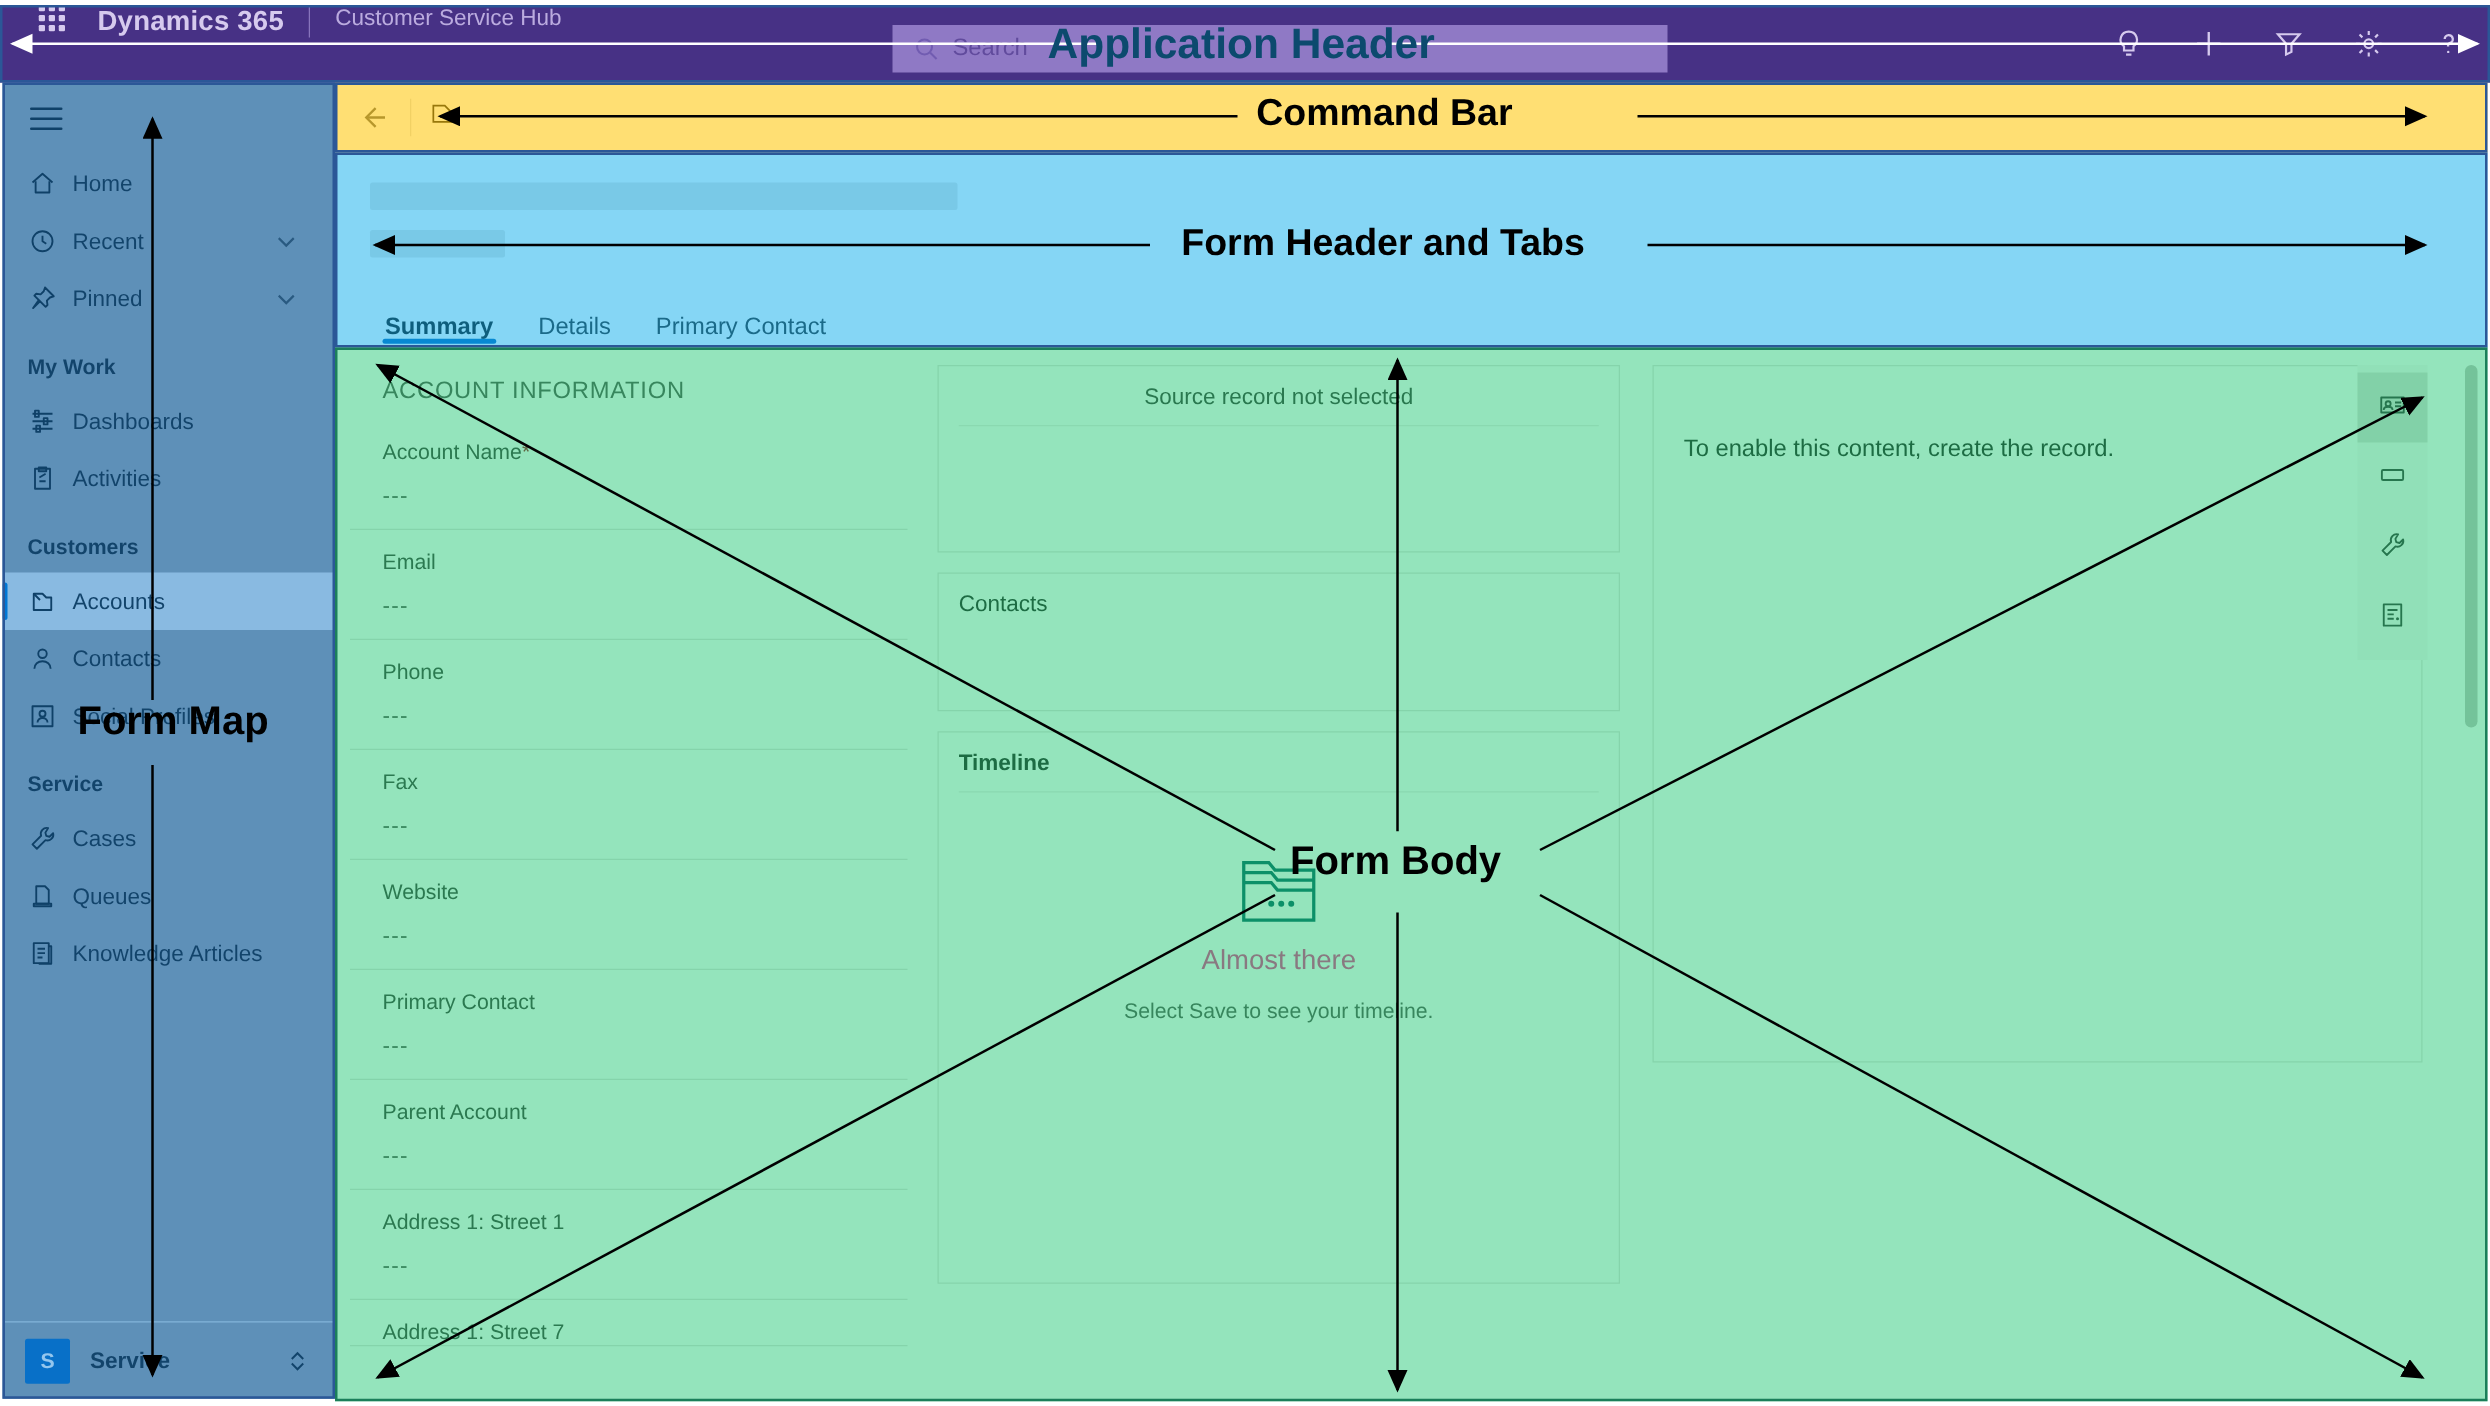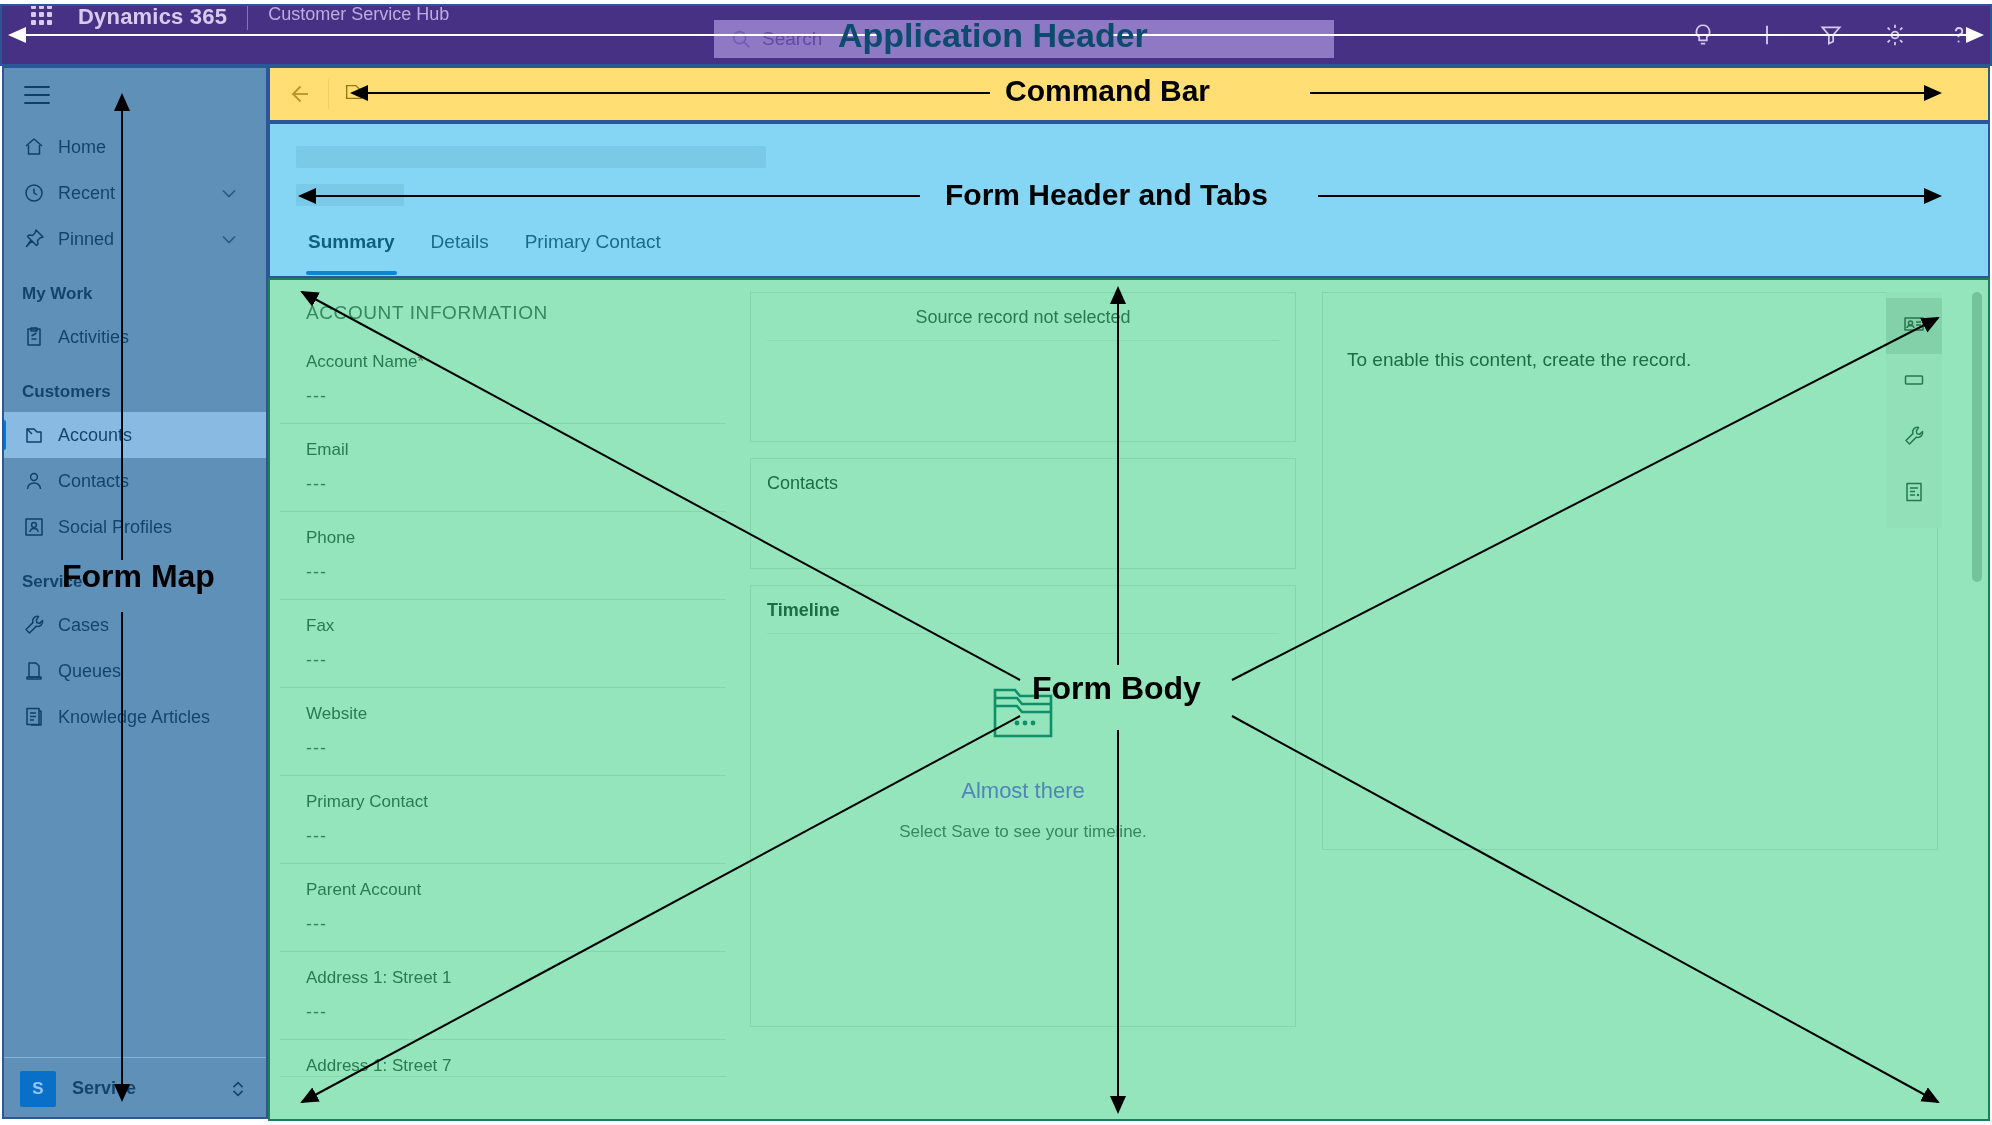--- a/index.html
+++ b/index.html
@@ -125,21 +125,21 @@
   }
   .skel {
     background: #e8e6e4; border-radius: 2px;
   }
   .skel-title { position: absolute; left: 28px; top: 24px; width: 470px; height: 22px; }
   .skel-sub   { position: absolute; left: 28px; top: 62px; width: 108px; height: 22px; }
   .tabs {
     position: absolute; left: 26px; bottom: 0; display: flex; align-items: flex-end; gap: 8px;
   }
   .tab {
-    padding: 10px 14px 24px 14px; font-size: 19px; color: #323130; position: relative; cursor: pointer;
+    padding: 10px 14px 4px 14px; font-size: 19px; color: #323130; position: relative; cursor: pointer;
   }
   .tab.active { font-weight: bold; color: #1b1a19; }
   .tab.active::after {
     content: ""; position: absolute; left: 12px; right: 12px; bottom: 2px;
     height: 4px; background: #0f6cbd; border-radius: 2px;
   }
 
   
   .form-body {
     position: absolute; left: 268px; top: 278px;
@@ -165,21 +165,21 @@
   .card {
     border: 1px solid #e6e4e2; background: #ffffff;
     margin-bottom: 16px; padding: 14px 16px;
   }
   .card-head { font-size: 18px; color: #323130; padding-bottom: 12px; border-bottom: 1px solid #eeecea; }
   .card-head.bold { font-weight: bold; }
   .card-head.center { text-align: center; color: #484644; }
   .card-body { min-height: 48px; }
 
   .empty-state { text-align: center; padding: 42px 0 40px 0; }
-  .empty-title { font-size: 22px; color: #8b5cf6; margin-top: 32px; }
+  .empty-title { font-size: 22px; color: #ec4899; margin-top: 8px; }
   .empty-sub   { font-size: 17px; color: #605e5c; margin-top: 18px; }
 
   .right-panel {
     border: 1px solid #e6e4e2; background: #ffffff;
     height: 558px; margin: 0 40px 0 2px; padding: 24px;
     position: relative;
   }
   .rp-msg { font-size: 19px; color: #323130; margin-top: 32px; }
 
   .right-rail {
@@ -329,20 +329,31 @@
           <span class="nav-chev">
             <svg width="24" height="24" viewBox="0 0 24 24" fill="none" stroke="#484644" stroke-width="1.7">
               <path d="M6 9.5l6 6 6-6"></path>
             </svg>
           </span>
         </div>
         <div class="nav-group">My Work</div>
         <div class="nav-item">
           <span class="nav-ico">
             <svg width="24" height="24" viewBox="0 0 24 24" fill="none" stroke="#1b1a19" stroke-width="1.5" stroke-linejoin="round">
+              <path d="M4 6h16M4 12h16M4 18h16"></path>
+              <rect x="6" y="3.5" width="3" height="5"></rect>
+              <rect x="13" y="9.5" width="3" height="5"></rect>
+              <rect x="7" y="15.5" width="3" height="5"></rect>
+            </svg>
+          </span>
+          <span class="nav-label">Dashboards</span>
+        </div>
+        <div class="nav-item">
+          <span class="nav-ico">
+            <svg width="24" height="24" viewBox="0 0 24 24" fill="none" stroke="#1b1a19" stroke-width="1.5" stroke-linejoin="round">
               <rect x="6" y="4" width="12" height="16"></rect>
               <path d="M9 3h6v3H9z"></path>
               <path d="M9.5 11l5-3"></path>
               <path d="M9.5 14h5"></path>
             </svg>
           </span>
           <span class="nav-label">Activities</span>
         </div>
         <div class="nav-group">Customers</div>
         <div class="nav-item selected">

